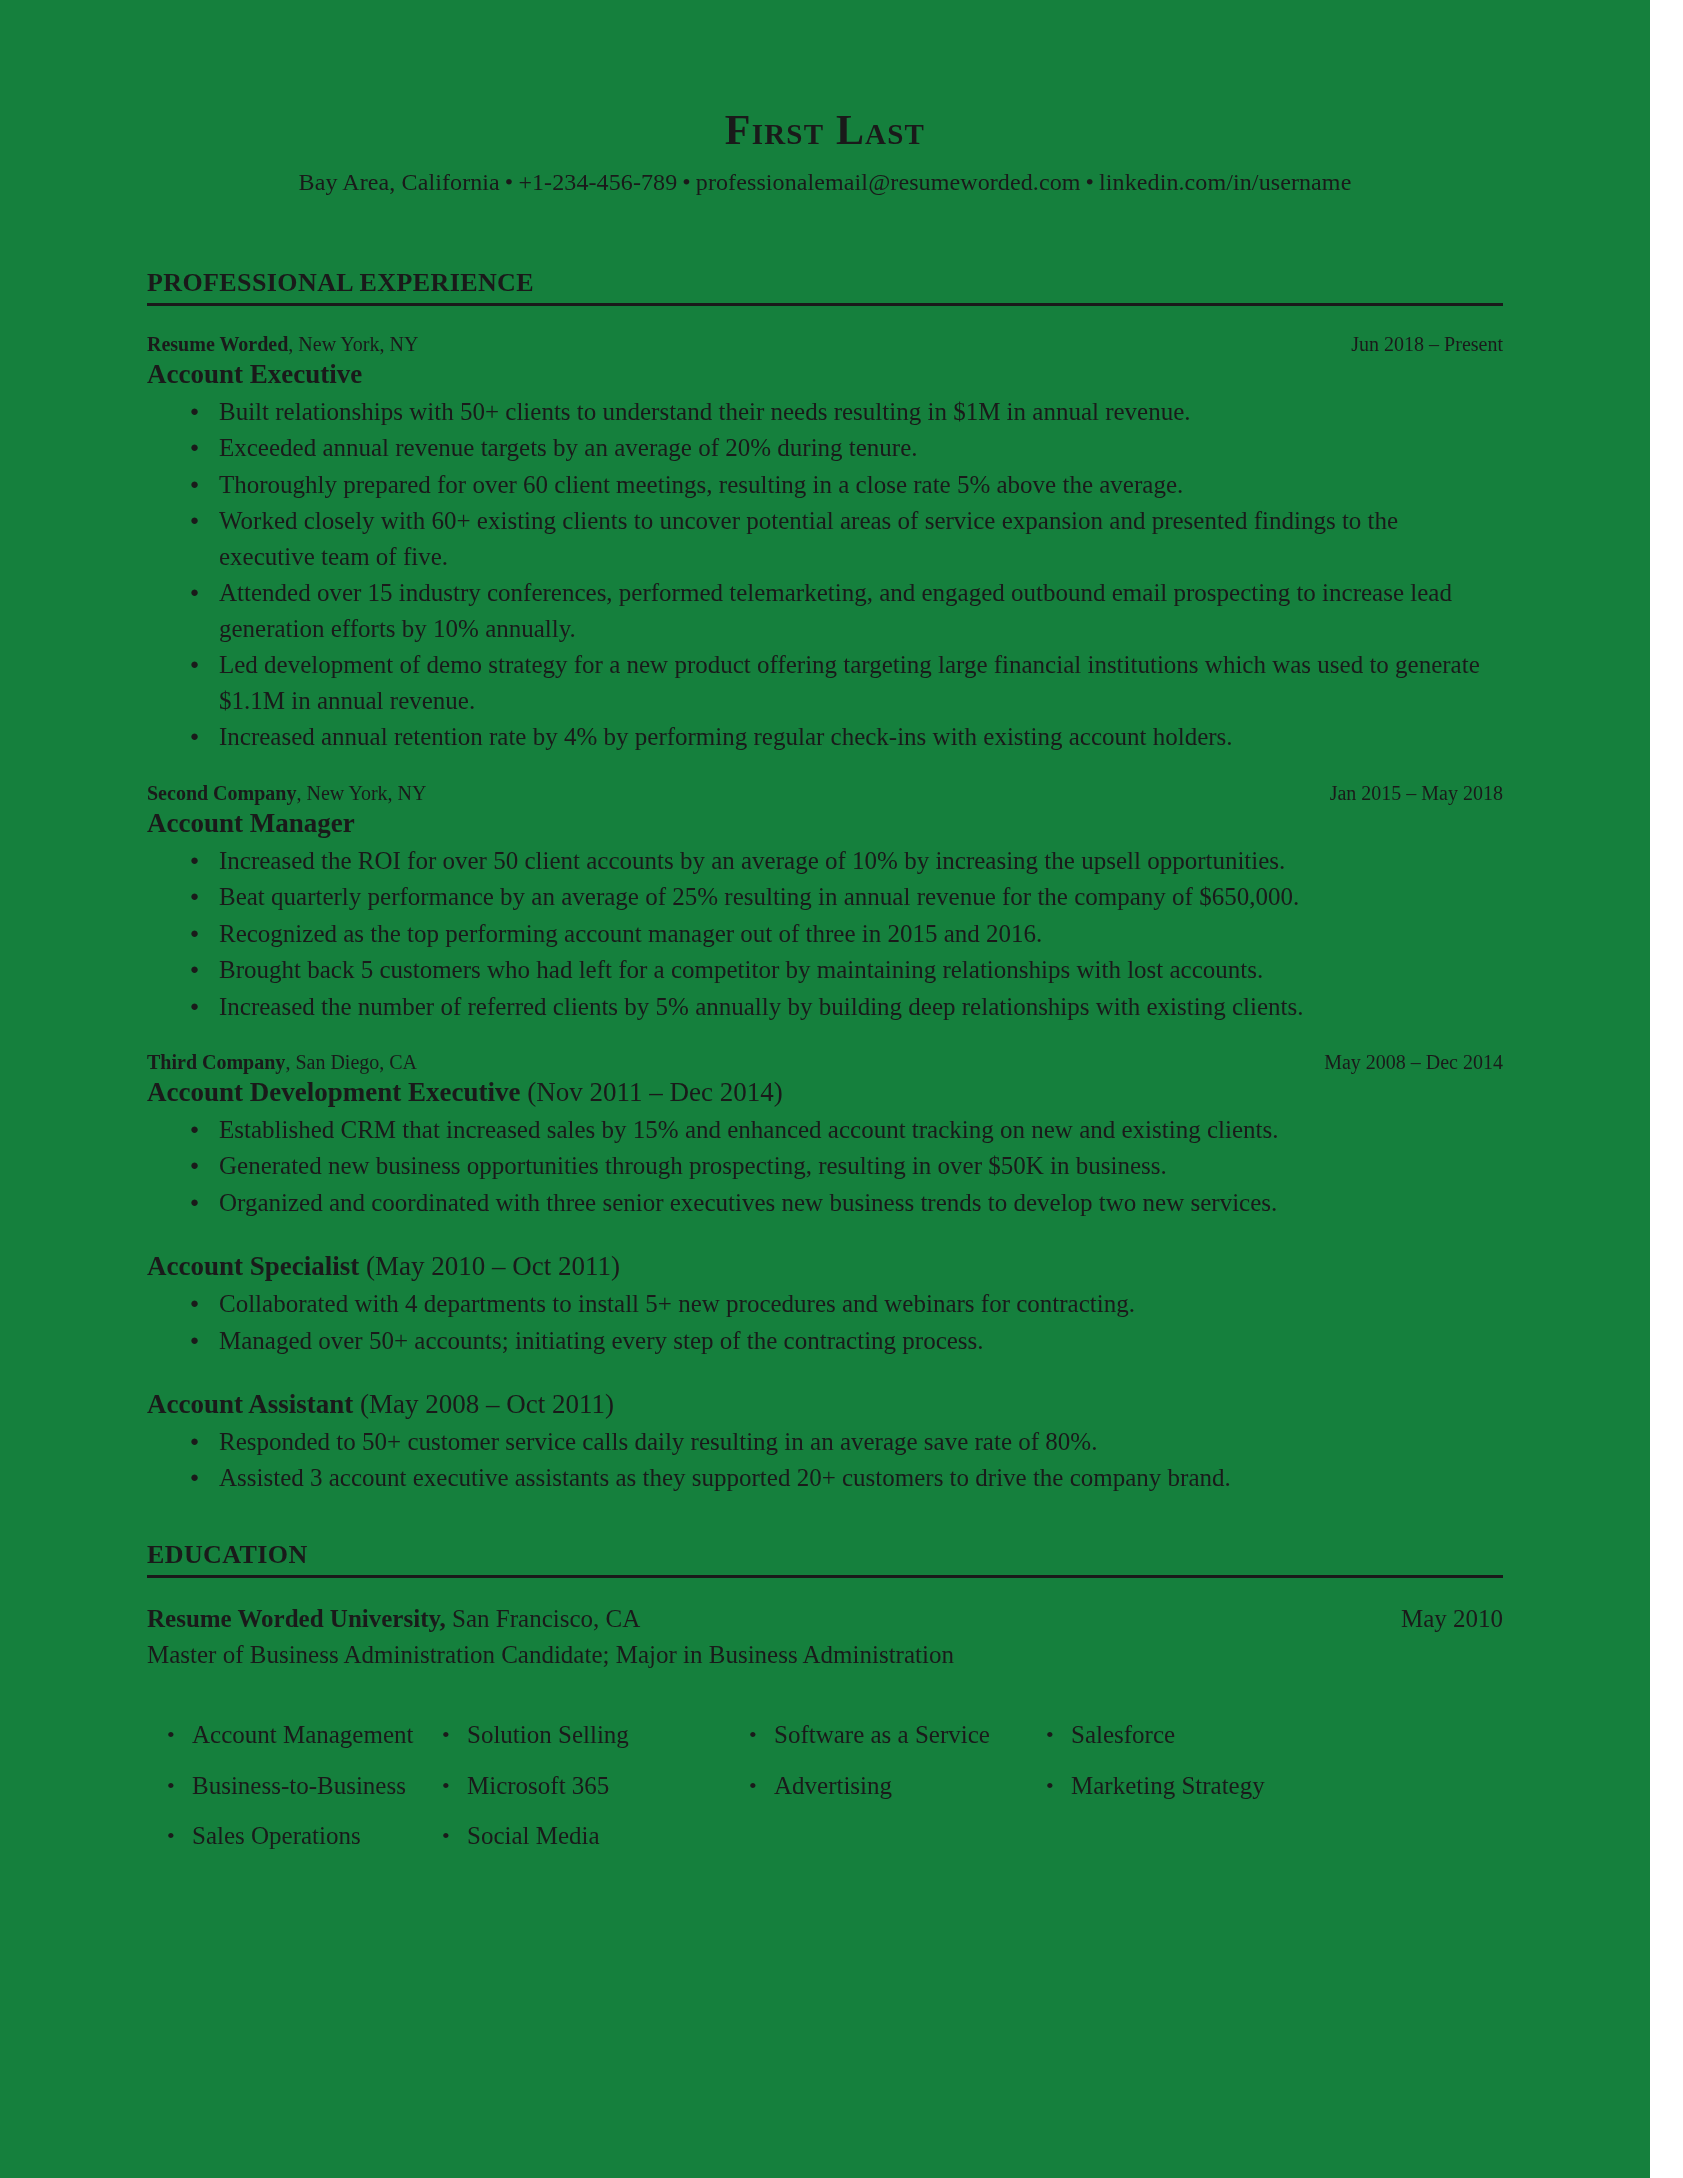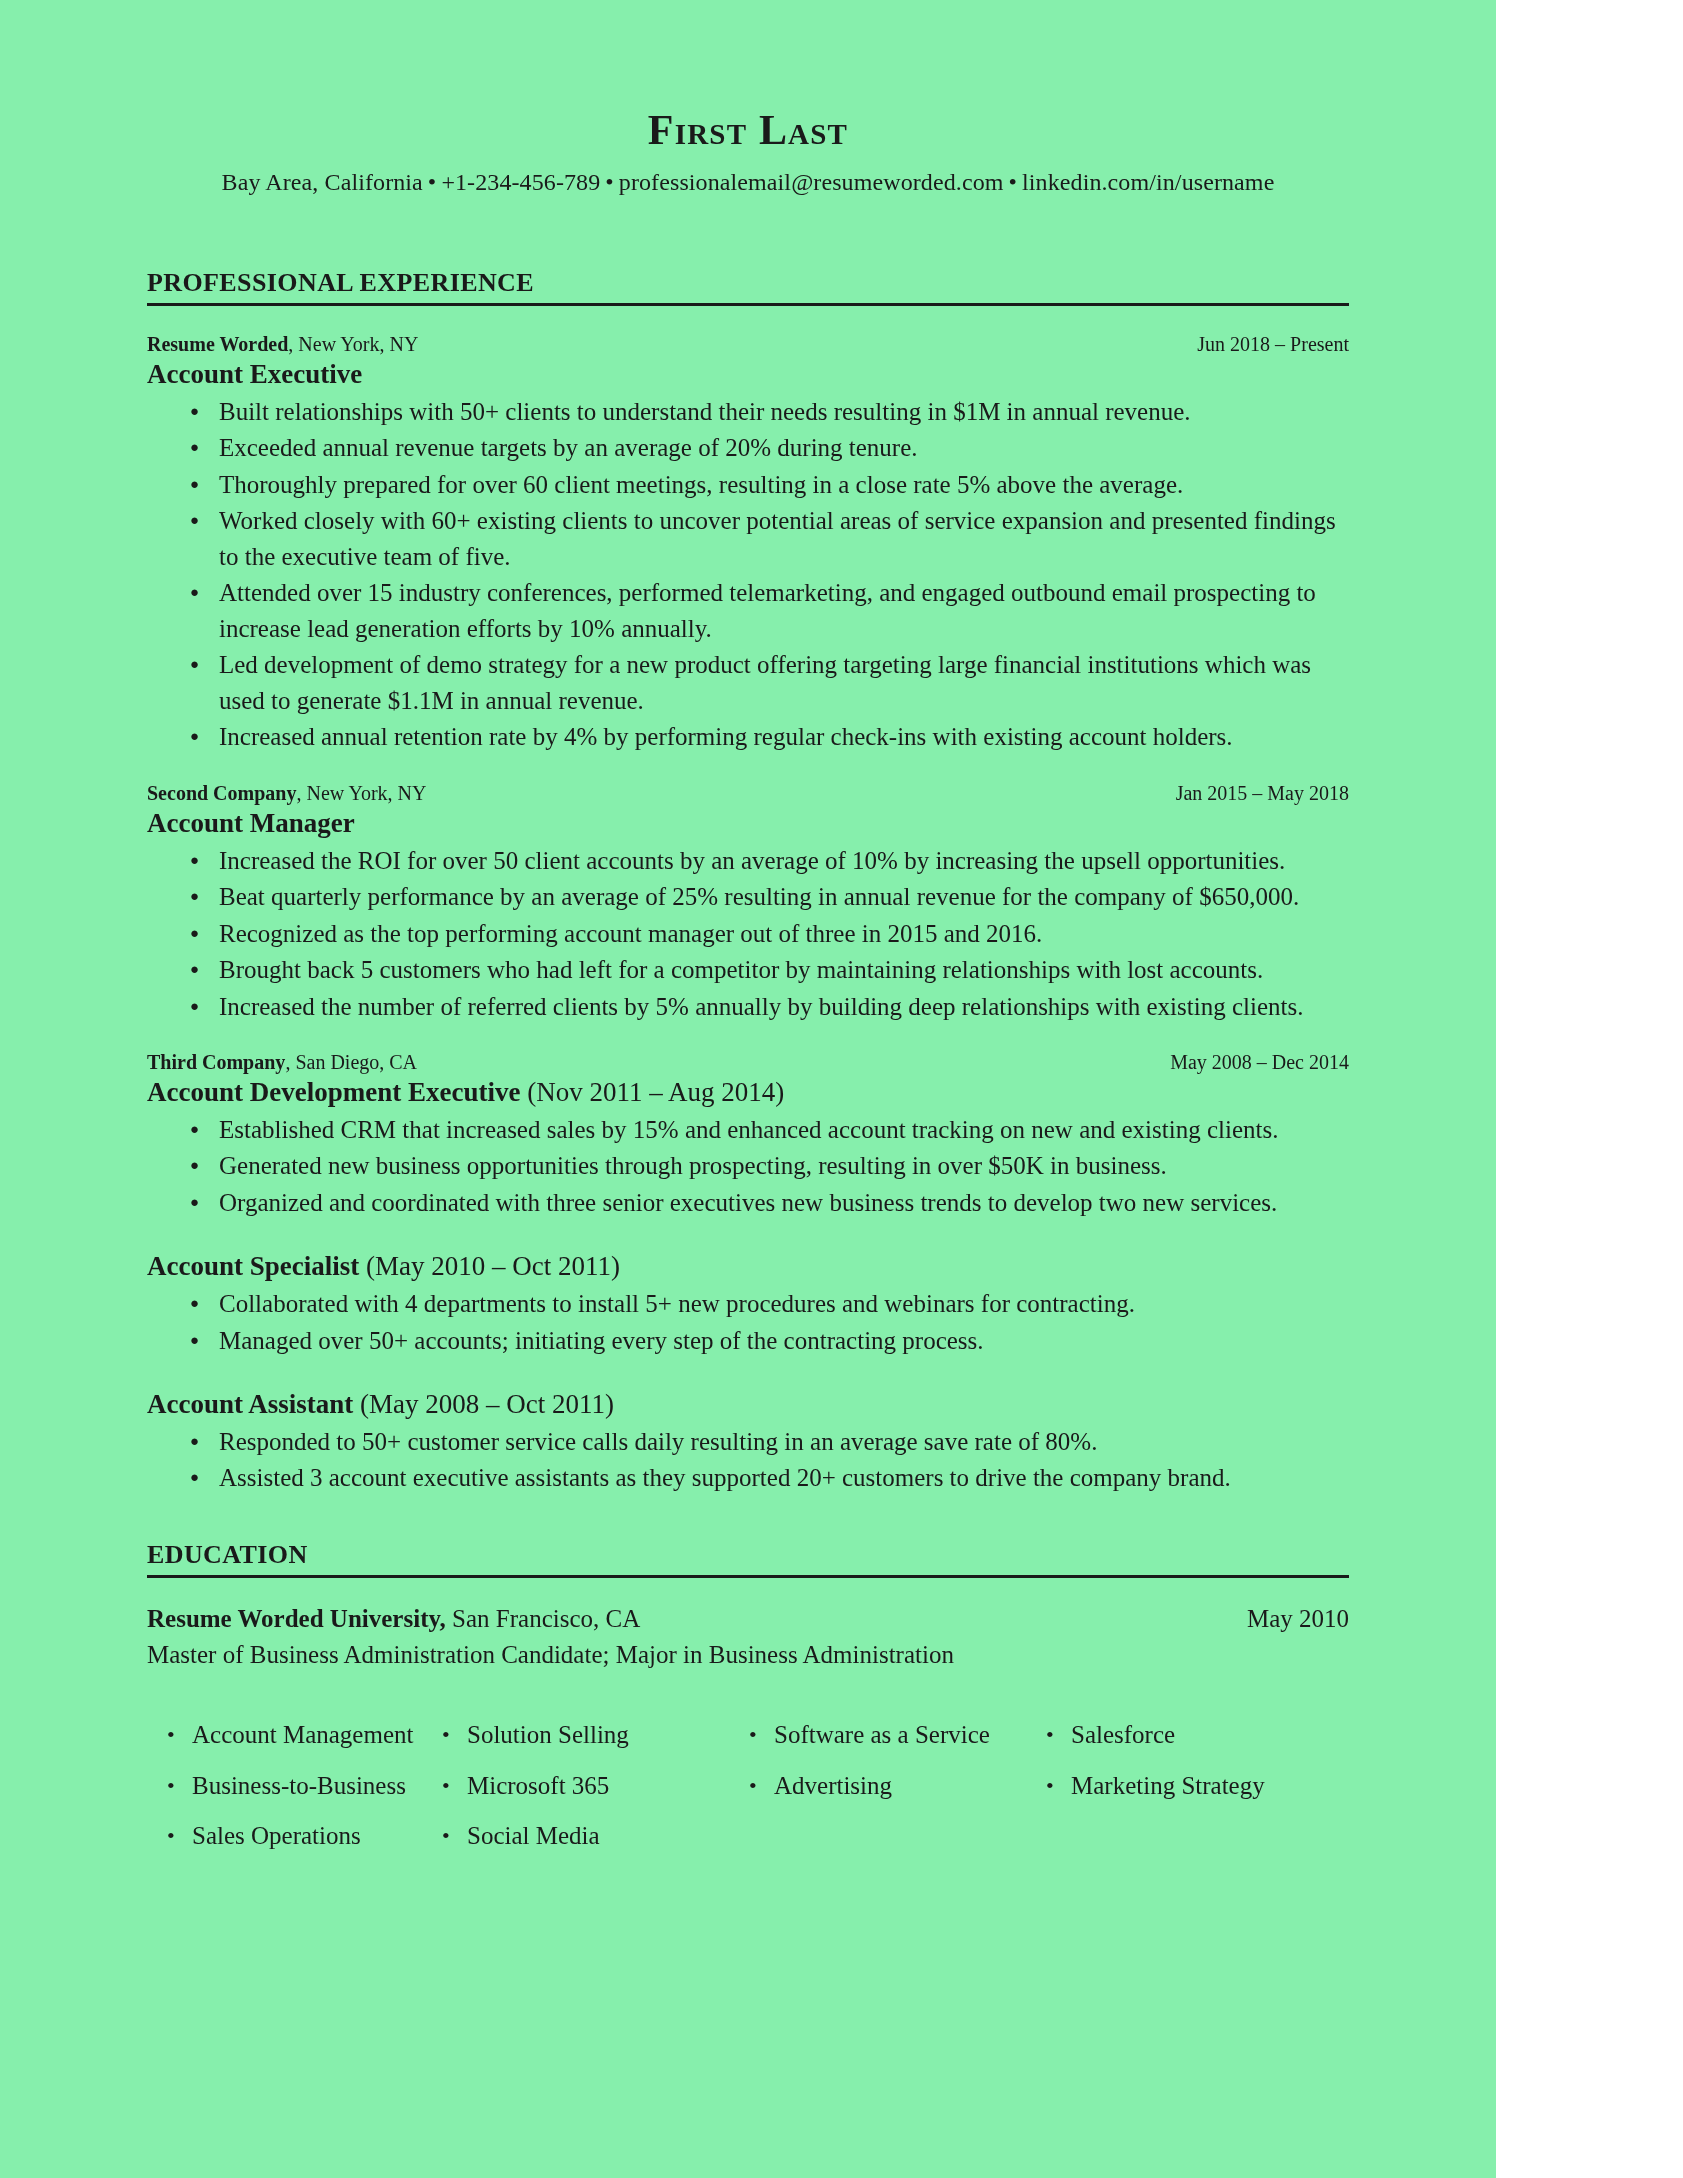--- a/index.html
+++ b/index.html
@@ -2,23 +2,23 @@
 <html><head>
 <meta charset="utf-8">
 <style>
   html, body {
     margin: 0;
     padding: 0;
     background: #ffffff;
   }
   .page {
     position: relative;
-    width: 1496px;
+    width: 1650px;
     height: 2178px;
-    background: #86efac;
+    background: #15803d;
     font-family: "Liberation Serif", "DejaVu Serif", serif;
     color: #1a1a1a;
     box-sizing: border-box;
     padding: 0 147px;
     overflow: hidden;
   }
 
   
   .resume-header {
     text-align: center;
@@ -204,21 +204,21 @@
         <li>Brought back 5 customers who had left for a competitor by maintaining relationships with  lost accounts.</li>
         <li>Increased the number of referred clients by 5% annually by building deep relationships with existing clients.</li>
       </ul>
     </div>
 
     <div class="entry">
       <div class="entry-head">
         <div><span class="entry-company">Third Company</span><span class="entry-location">, San Diego, CA</span></div>
         <div class="entry-dates">May 2008 – Dec 2014</div>
       </div>
-      <div class="entry-role"><span>Account Development Executive</span><span class="role-dates"> (Nov 2011 – Aug 2014)</span></div>
+      <div class="entry-role"><span>Account Development Executive</span><span class="role-dates"> (Nov 2011 – Dec 2014)</span></div>
       <ul class="bullets">
         <li>Established CRM that increased sales by 15% and enhanced account tracking on new and existing clients.</li>
         <li>Generated new business opportunities through prospecting, resulting in over $50K in business.</li>
         <li>Organized and coordinated with three senior executives new business trends to develop two new services.</li>
       </ul>
 
       <div class="subrole">
         <div class="entry-role"><span>Account Specialist</span><span class="role-dates"> (May 2010 – Oct 2011)</span></div>
         <ul class="bullets">
           <li>Collaborated with 4 departments to install 5+ new procedures and webinars for contracting.</li>

